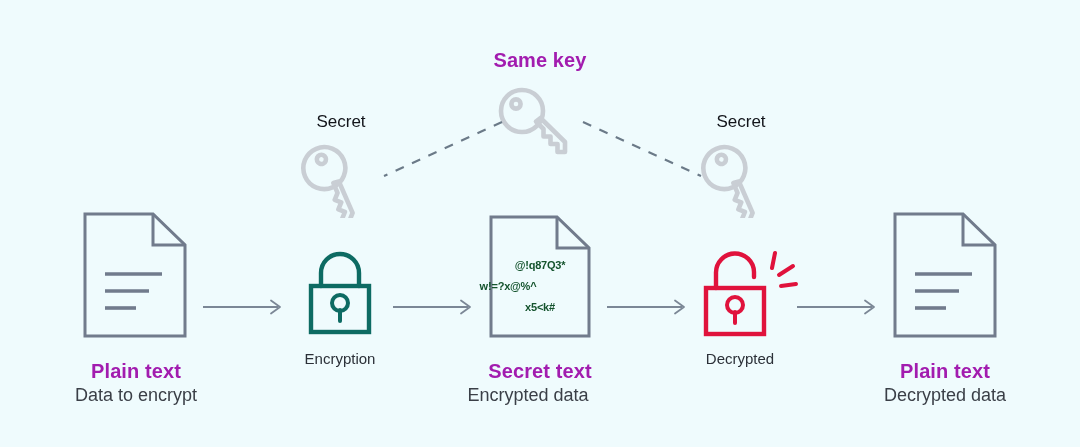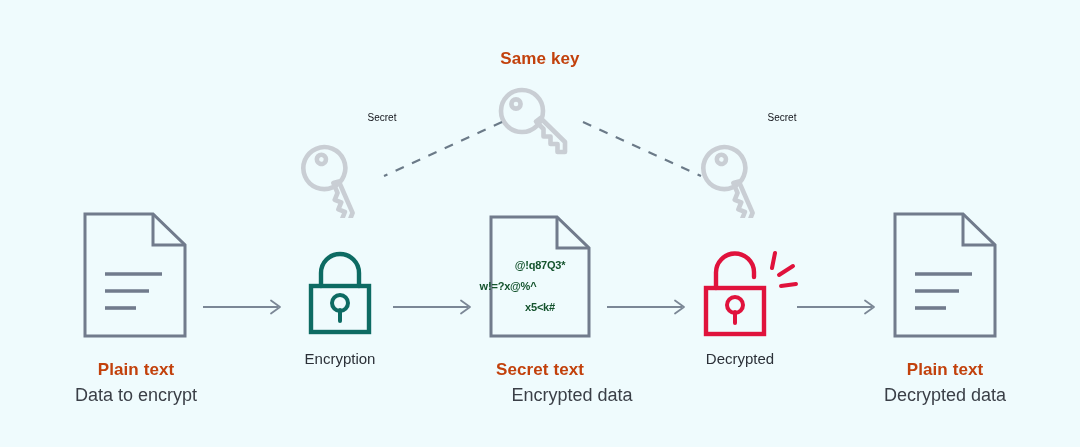--- a/index.html
+++ b/index.html
@@ -15,41 +15,40 @@
   }
   #stage {
     position: relative;
     width: 1080px;
     height: 447px;
   }
   .abs { position: absolute; }
 
   
   .title-lbl {
-    font-size: 17px;
+    font-size: 20px;
     font-weight: bold;
-    color: #c2410c;
+    color: #a21caf;
     text-align: center;
     letter-spacing: .1px;
     white-space: nowrap;
   }
   .sub-lbl {
     font-size: 18px;
     font-weight: normal;
     color: #3a3f47;
     text-align: center;
     white-space: nowrap;
   }
   .plain-lbl {
-    font-size: 10px;
+    font-size: 17px;
     font-weight: normal;
     color: #12141a;
     text-align: center;
     white-space: nowrap;
-    margin-left: 41px;
   }
   .op-lbl {
     font-size: 15px;
     font-weight: normal;
     color: #2b3038;
     text-align: center;
     white-space: nowrap;
   }
   .cipher-txt {
     font-size: 11px;
@@ -159,21 +158,21 @@
     <svg width="102" height="123" viewBox="0 0 102 123" fill="none">
       <path d="M2 2 H68 L100 33 V121 H2 Z" stroke="#717b8c" stroke-width="3" fill="none" stroke-linejoin="miter"></path>
       <path d="M68 2 V33 H100" stroke="#717b8c" stroke-width="3" fill="none" stroke-linejoin="miter"></path>
     </svg>
   </div>
   <div class="abs centered cipher-txt" style="left:540px; top:255px;">@!q87Q3*</div>
   <div class="abs centered cipher-txt" style="left:508px; top:276px;">w!=?x@%^</div>
   <div class="abs centered cipher-txt" style="left:540px; top:297px;">x5&lt;k#</div>
 
   <div class="abs centered title-lbl" style="left:540px; top:360px;">Secret text</div>
-  <div class="abs centered sub-lbl" style="left:572px; top:385px;">Encrypted data</div>
+  <div class="abs centered sub-lbl" style="left:528px; top:385px;">Encrypted data</div>
 
   <div class="abs" style="left:607px; top:298px; width:82px; height:18px;">
     <svg width="82" height="18" viewBox="0 0 82 18">
       <line x1="0" y1="9" x2="75" y2="9" stroke="#7b8796" stroke-width="1.8"></line>
       <polyline points="68,2.5 77,9 68,15.5" fill="none" stroke="#7b8796" stroke-width="1.8" stroke-linecap="round" stroke-linejoin="round"></polyline>
     </svg>
   </div>
 
   <div class="abs" style="left:700px; top:246px; width:100px; height:92px;">
     <svg width="100" height="92" viewBox="0 0 100 92" fill="none">

